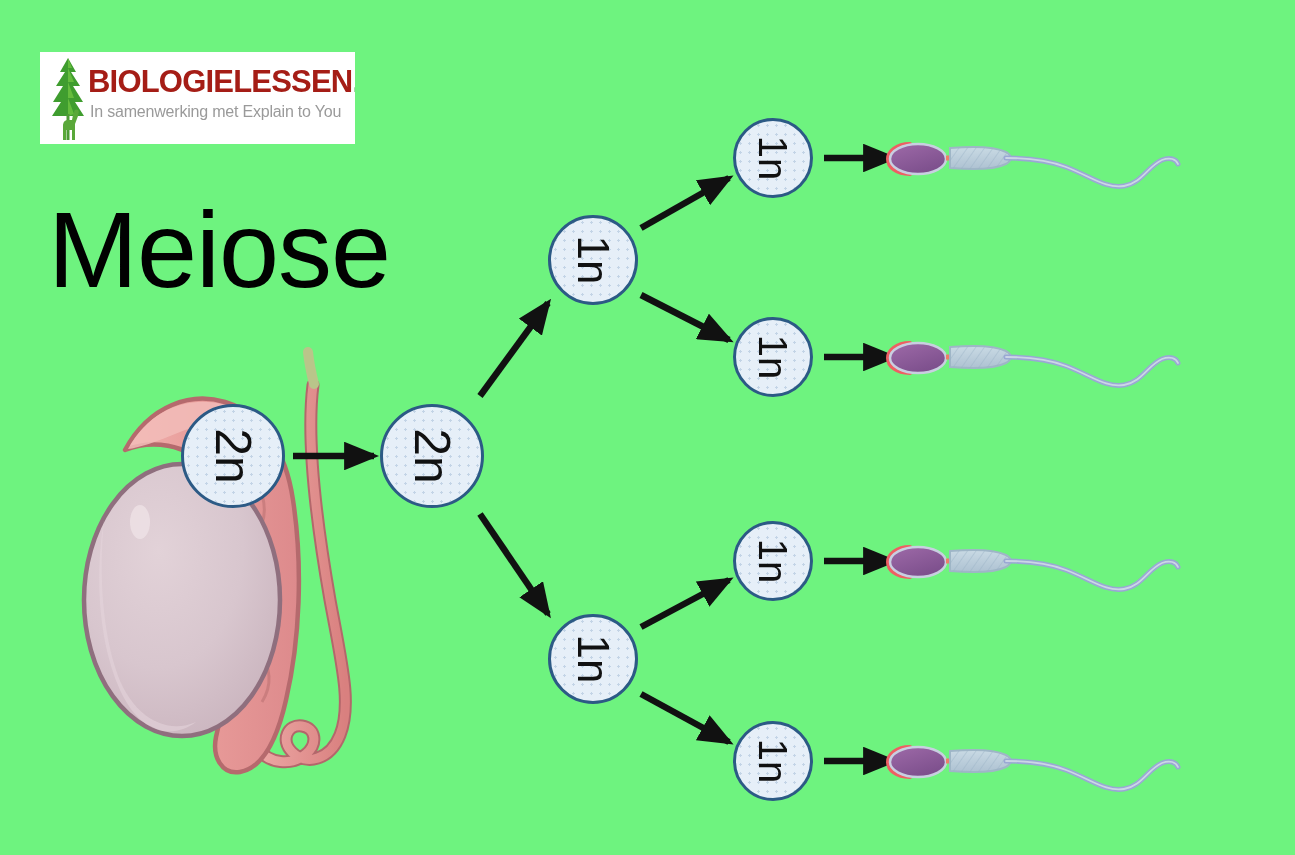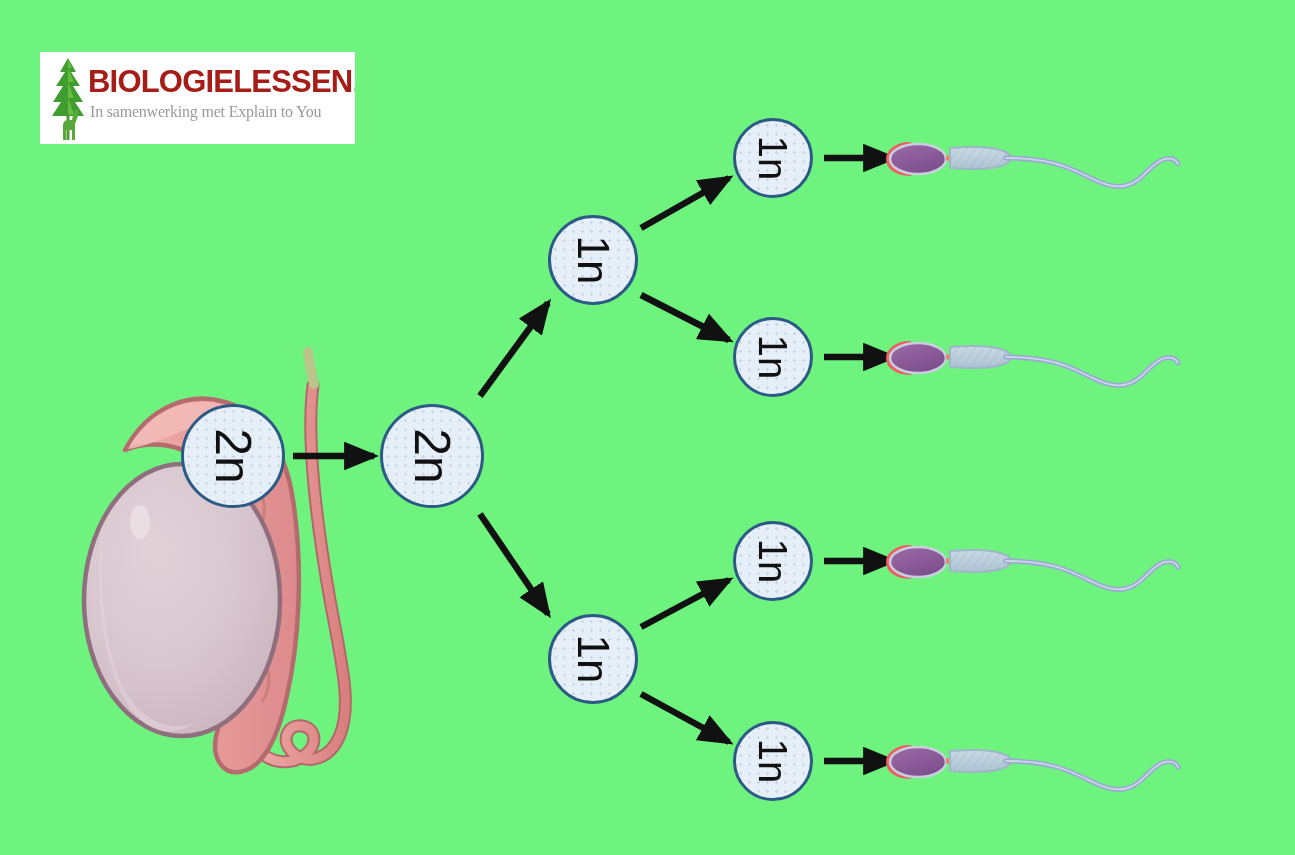--- a/index.html
+++ b/index.html
@@ -52,21 +52,21 @@
     letter-spacing: -0.8px;
     color: #a51d16;
     white-space: nowrap;
     line-height: 1;
   }
   .logo-title .tld { color: #2f8f2f; }
   .logo-sub {
     position: absolute;
     left: 50px;
     top: 52px;
-    font-family: Liberation Serif, serif;
+    font-family: Liberation Sans, sans-serif;
     font-size: 16px;
     color: #9a9a9a;
     white-space: nowrap;
     letter-spacing: -0.2px;
     line-height: 1;
   }
 
   
   .page-title {
     position: absolute;
@@ -257,20 +257,21 @@
   </div>
 
   <div class="node small" style="left:733px; top:521px; width:80px; height:80px;">
     <span class="node-label">1n</span>
   </div>
 
   <div class="node small" style="left:733px; top:721px; width:80px; height:80px;">
     <span class="node-label">1n</span>
   </div>
 
+  <div class="page-title">Meiose</div>
 
   <div class="logo-box">
     <svg class="logo-art" viewBox="0 0 56 88">
       <g>
         <path d="M26,4 L34,18 L29,18 L38,32 L31,32 L41,48 L33,48 L42,62 L10,62 L19,48 L11,48 L21,32 L14,32 L23,18 L18,18 Z" fill="#3f9d2f"></path>
         <path d="M26,4 L30,14 L26,14 L32,28 L26,28 L32,44 L26,44 L32,60 L26,62 Z" fill="#6cc23f" opacity="0.85"></path>
         <rect x="24.5" y="60" width="3" height="26" fill="#4d9b35"></rect>
       </g>
       <g>
         <path d="M34,58 C36,58 37,60 36,62 L33,70 L33,86 L30,86 L30,76 L24,76 L24,86 L21,86 L21,72

